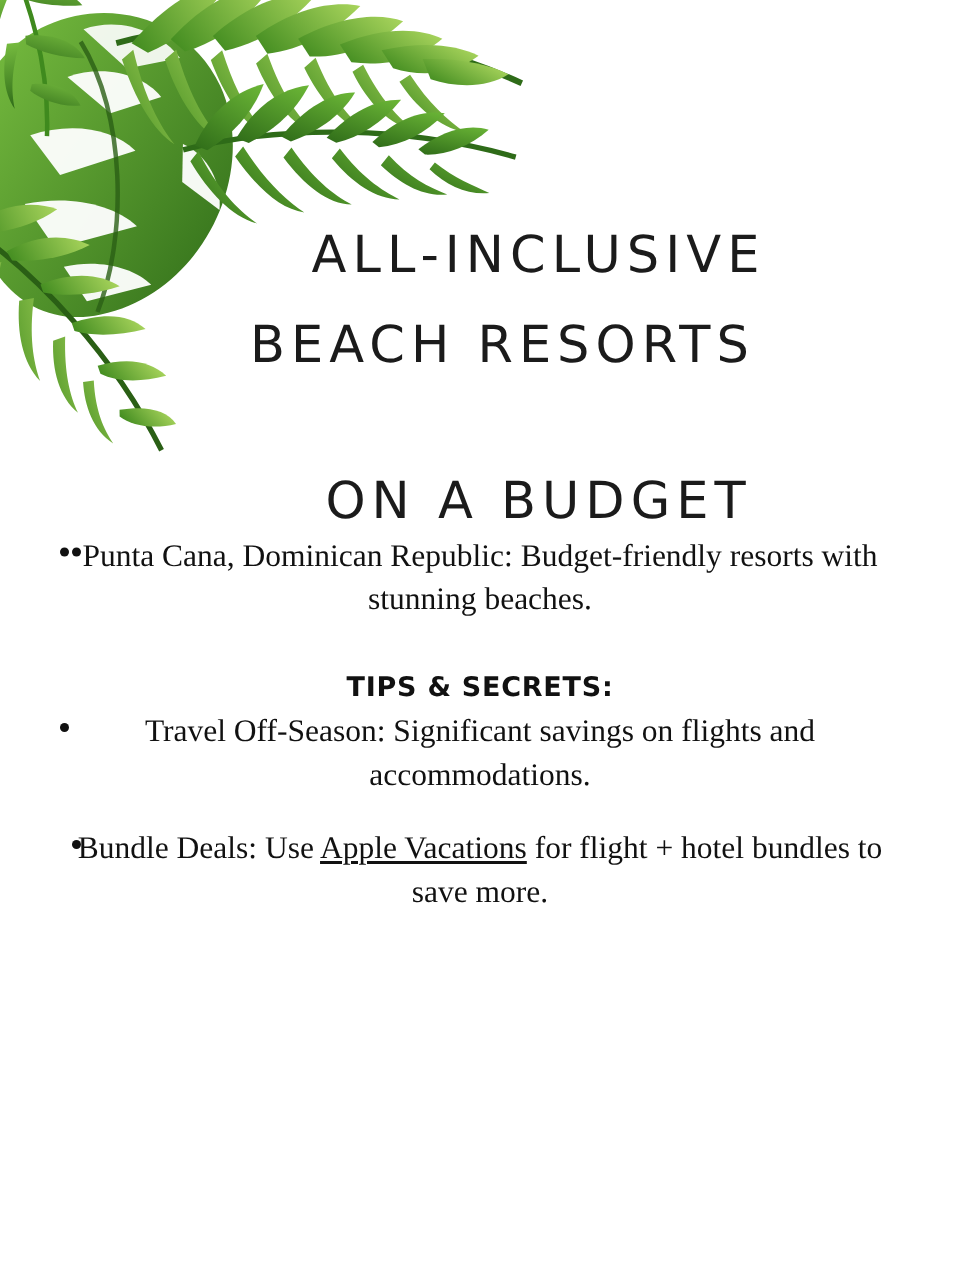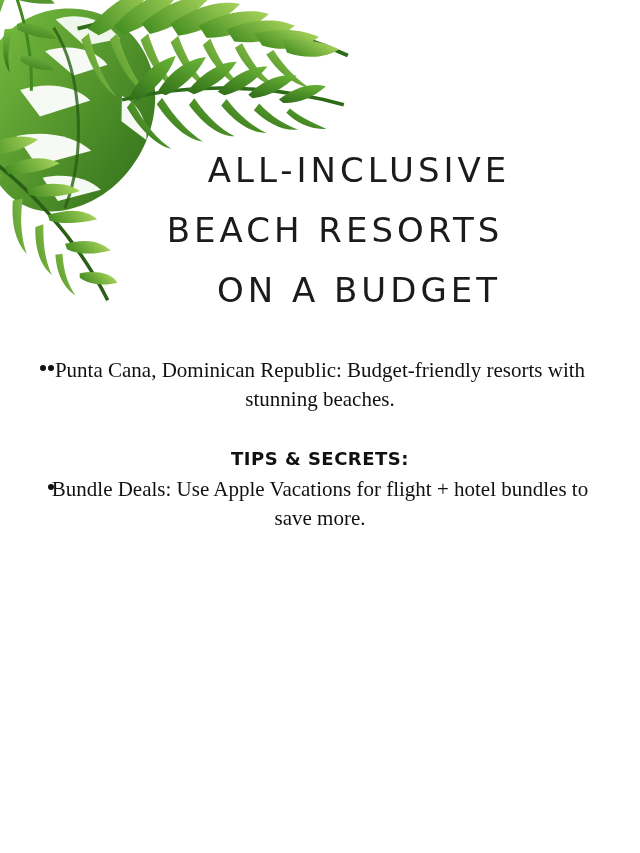--- a/index.html
+++ b/index.html
@@ -38,21 +38,21 @@
     font-family: "DejaVu Sans", sans-serif;
     font-weight: 400;
     font-size: 34px;
     letter-spacing: 4px;
     line-height: 60px;
     color: #1b1b1b;
     white-space: nowrap;
   }
   .title-line.l1 { padding-left: 78px; }
   .title-line.l2 { padding-left: 30px; }
-  .title-line.l3 { padding-left: 78px; }
+  .title-line.l3 { padding-left: 78px; margin-top: 44px; }
 
   
   .content {
     position: absolute;
     top: 336px;
     left: 18px;
     width: 604px;
   }
   .section-head {
     font-family: "DejaVu Sans", sans-serif;
@@ -84,21 +84,21 @@
   ul.bullets li .dot {
     position: absolute;
     left: 22px;
     top: 9px;
     width: 6px;
     height: 6px;
     background: #111111;
     border-radius: 50%;
   }
   ul.bullets li.indent .dot { left: 30px; }
-  .u { }
+  .u { text-decoration: underline; }
 </style>
 </head>
 <body>
 
 <div id="foliage">
   <svg width="430" height="400" viewBox="0 0 430 400" xmlns="http://www.w3.org/2000/svg">
     <defs>
       <linearGradient id="g1" x1="0" y1="0" x2="1" y2="1">
         <stop offset="0%" stop-color="#7cc242"></stop>
         <stop offset="100%" stop-color="#2e6b18"></stop>
@@ -208,19 +208,23 @@
       <span class="dot"></span>
     </li>
     <li class="indent">
       <span class="dot"></span>
       <span>Punta Cana, Dominican Republic: Budget-friendly resorts with stunning beaches.</span>
     </li>
   </ul>
 
   <h2 class="section-head second">TIPS &amp; SECRETS:</h2>
   <ul class="bullets">
+    <li>
+      <span class="dot"></span>
+      <span>Travel Off-Season: Significant savings on flights and accommodations.</span>
+    </li>
     <li class="indent">
       <span class="dot"></span>
       <span>Bundle Deals: Use </span><span class="u">Apple Vacations</span><span> for flight + hotel bundles to save more.</span>
     </li>
   </ul>
 
 </div>
 
 </body></html>

